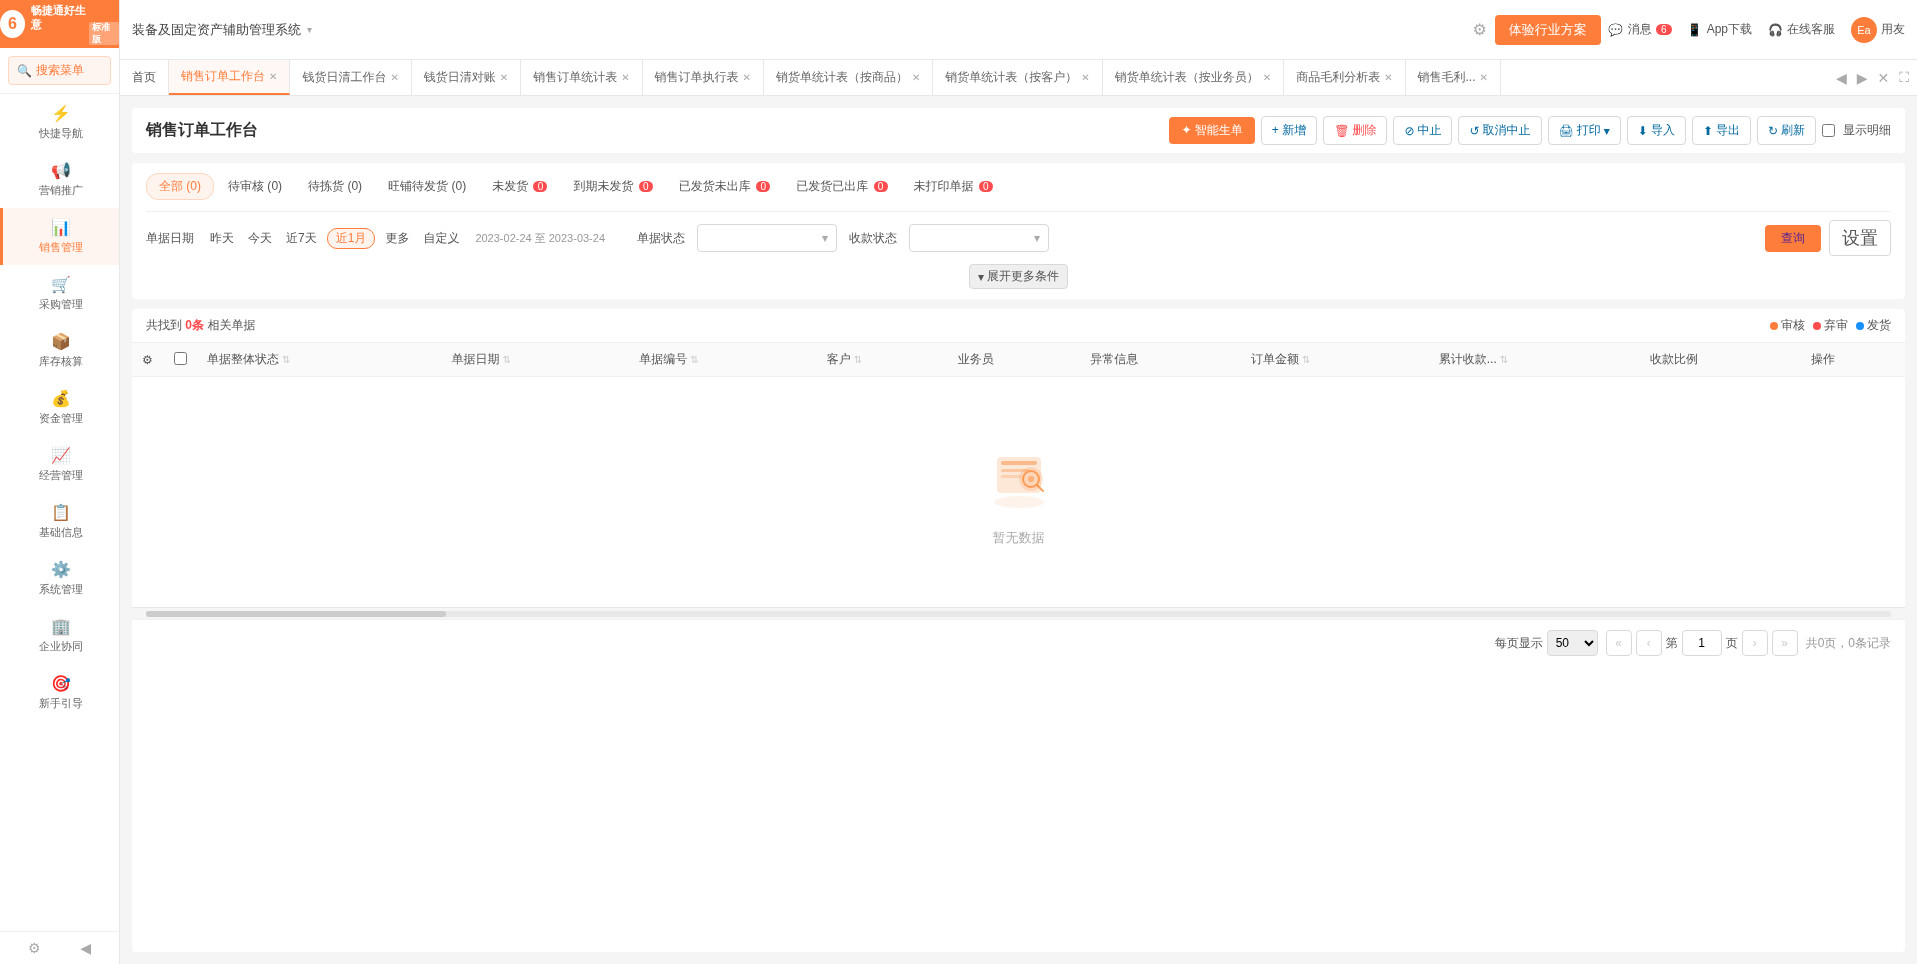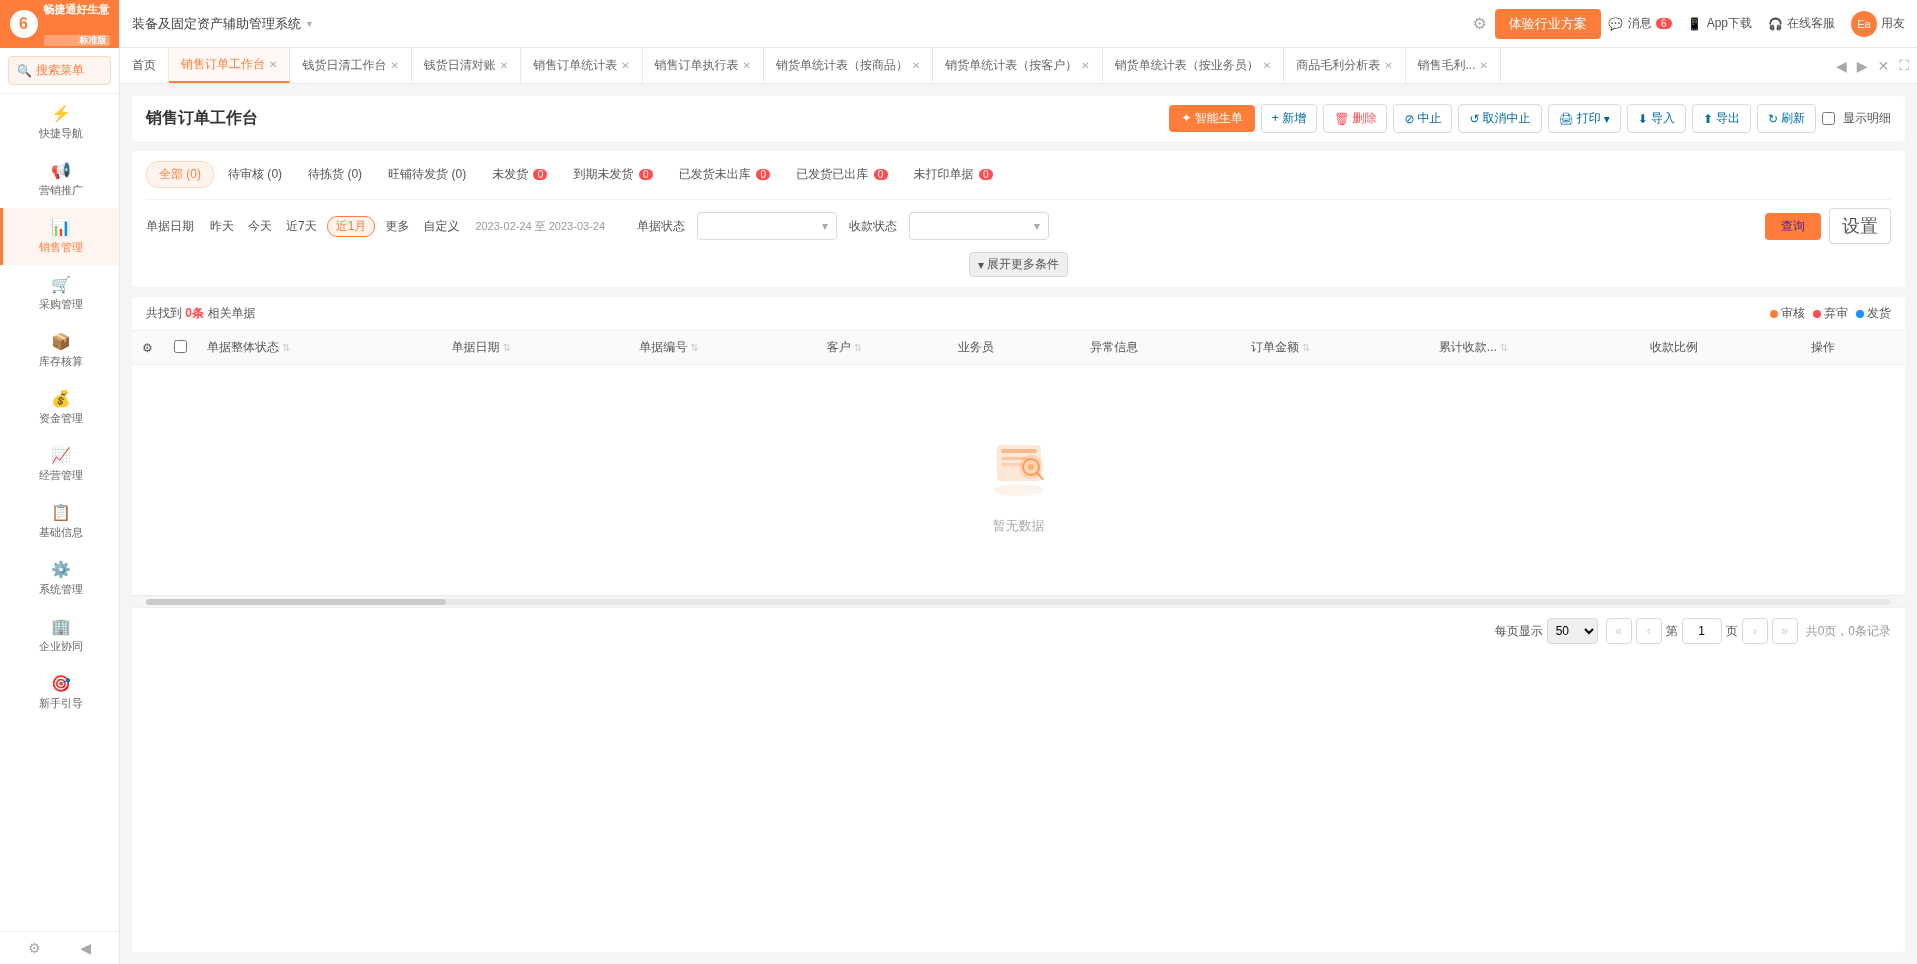--- a/index.html
+++ b/index.html
@@ -2,37 +2,37 @@
 <html><head>
   <meta charset="utf-8">
   <style>
     * { box-sizing: border-box; margin: 0; padding: 0; }
     body { font-family: 'Microsoft YaHei', Arial, sans-serif; font-size: 12px; background: #f5f5f5; display: flex; height: 100vh; overflow: hidden; }
 
     
     .sidebar { width: 120px; background: #fff; display: flex; flex-direction: column; border-right: 1px solid #e8e8e8; flex-shrink: 0; }
     .sidebar-logo { background: #ff7d3b; height: 48px; display: flex; align-items: center; justify-content: center; color: #fff; font-size: 13px; font-weight: bold; gap: 6px; }
     .sidebar-logo-icon { width: 28px; height: 28px; background: #fff; border-radius: 50%; display: flex; align-items: center; justify-content: center; color: #ff7d3b; font-size: 16px; font-weight: bold; }
-    .sidebar-logo-text { display: flex; flex-direction: column; font-size: 11px; line-height: 1.3; text-align: right; }
+    .sidebar-logo-text { display: flex; flex-direction: row; font-size: 11px; line-height: 1.3; }
     .sidebar-version { font-size: 9px; background: rgba(255,255,255,0.3); border-radius: 2px; padding: 0 3px; margin-top: 19px; }
     .sidebar-search { padding: 8px; border-bottom: 1px solid #f0f0f0; }
     .sidebar-search-btn { width: 100%; background: #fff5f0; border: 1px solid #ffd6bf; border-radius: 4px; padding: 5px 8px; color: #ff7d3b; cursor: pointer; font-size: 12px; display: flex; align-items: center; gap: 4px; }
     .sidebar-menu { flex: 1; overflow-y: auto; }
     .sidebar-item { display: flex; flex-direction: column; align-items: center; padding: 10px 8px; cursor: pointer; color: #666; border-left: 3px solid transparent; transition: all 0.2s; }
     .sidebar-item.active { background: #fff5f0; color: #ff7d3b; border-left-color: #ff7d3b; }
     .sidebar-item-icon { font-size: 16px; margin-bottom: 3px; }
     .sidebar-item-label { font-size: 11px; text-align: center; }
     .sidebar-bottom { padding: 8px; display: flex; justify-content: space-around; border-top: 1px solid #f0f0f0; }
     .sidebar-bottom-btn { color: #aaa; cursor: pointer; font-size: 14px; }
 
     
     .main { flex: 1; display: flex; flex-direction: column; overflow: hidden; }
 
     
-    .topbar { height: 48px; background: #fff; border-bottom: 1px solid #e8e8e8; display: flex; align-items: center; padding: 0 12px; gap: 8px; }
+    .topbar { height: 60px; background: #fff; border-bottom: 1px solid #e8e8e8; display: flex; align-items: center; padding: 0 12px; gap: 8px; }
     .topbar-system { display: flex; align-items: center; gap: 6px; color: #333; font-size: 13px; flex: 1; }
     .topbar-system-name { font-size: 13px; color: #444; }
     .topbar-system-arrow { color: #aaa; font-size: 10px; }
     .topbar-gear { color: #aaa; cursor: pointer; font-size: 16px; }
     .topbar-solution { background: #ff7d3b; color: #fff; border: none; border-radius: 4px; padding: 6px 14px; cursor: pointer; font-size: 13px; }
     .topbar-right { display: flex; align-items: center; gap: 16px; color: #555; font-size: 12px; }
     .topbar-right-item { display: flex; align-items: center; gap: 4px; cursor: pointer; }
     .topbar-badge { background: #ff4d4f; color: #fff; border-radius: 10px; padding: 0 5px; font-size: 10px; min-width: 16px; text-align: center; }
     .topbar-avatar { width: 26px; height: 26px; border-radius: 50%; background: #ff7d3b; color: #fff; display: flex; align-items: center; justify-content: center; font-size: 11px; }
 

